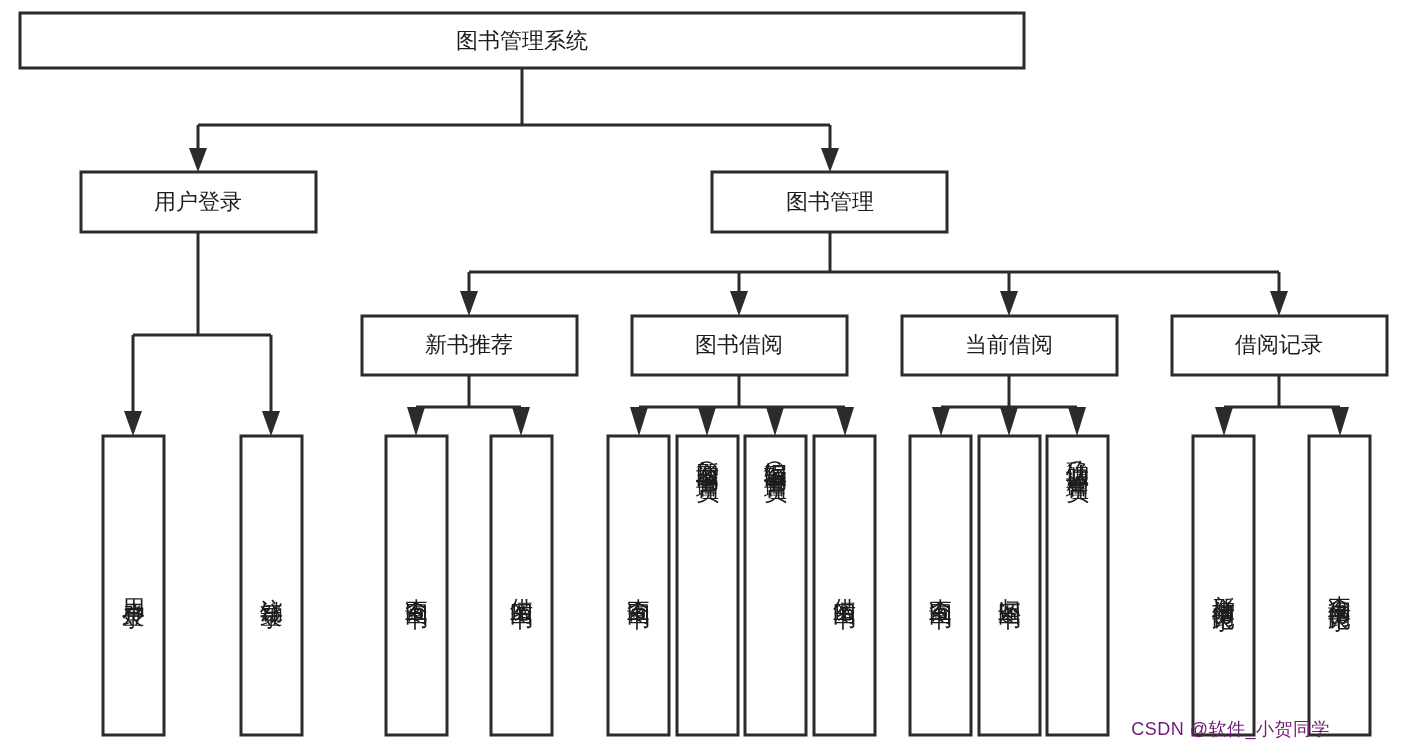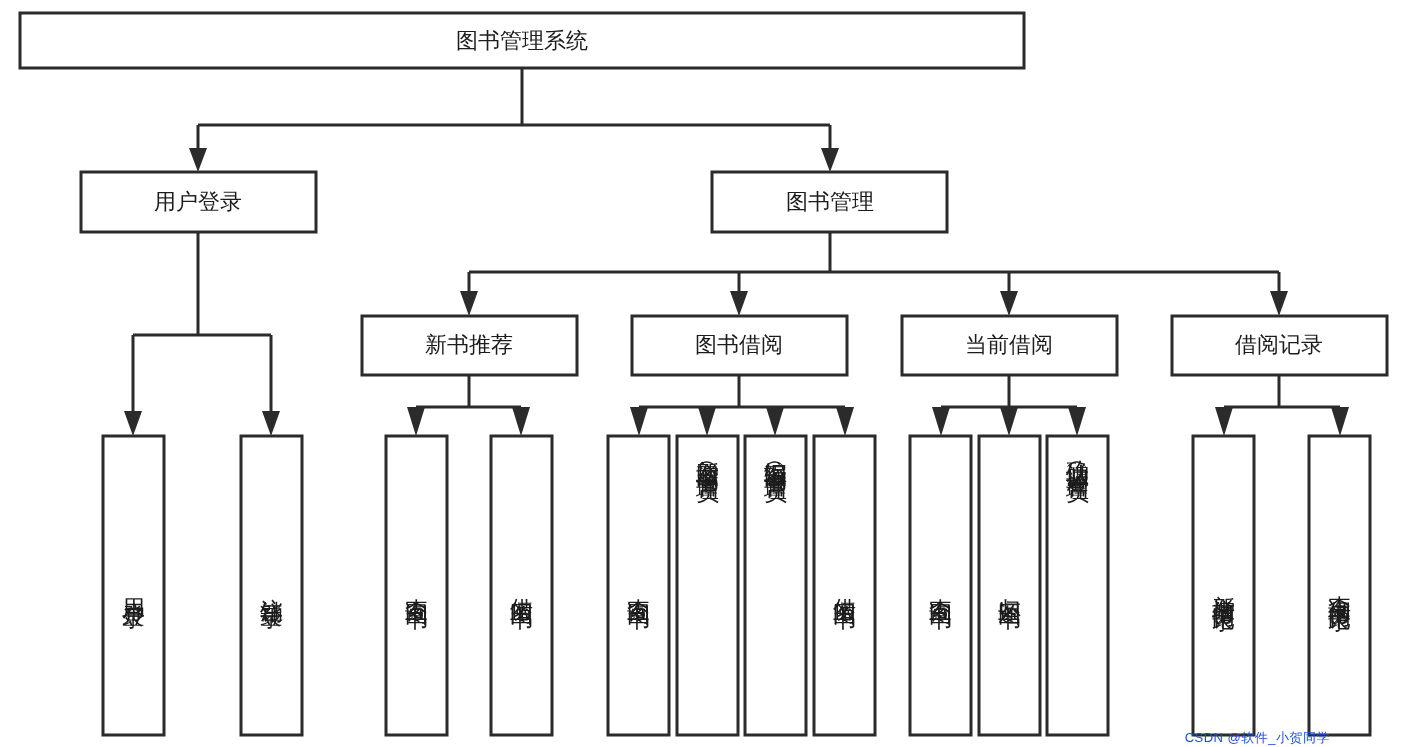--- a/index.html
+++ b/index.html
@@ -67,24 +67,24 @@
     font-size: 23px;
     line-height: 1.18;
     letter-spacing: 3px;
     color: #1c1c1c;
     white-space: nowrap;
     text-align: center;
   }
   .watermark {
     position: absolute;
     right: 10px;
-    bottom: 0;
-    font-family: "Liberation Sans", "DejaVu Sans", sans-serif;
-    font-size: 13px;
-    color: #1d4ed8;
+    bottom: 6px;
+    font-family: "Liberation Sans", "DejaVu Sans", sans-serif;
+    font-size: 18px;
+    color: #701a75;
     letter-spacing: 0.5px;
     white-space: nowrap;
     pointer-events: none;
   }
 </style>
 </head>
 <body>
 
 <div id="diagram-root">
 

